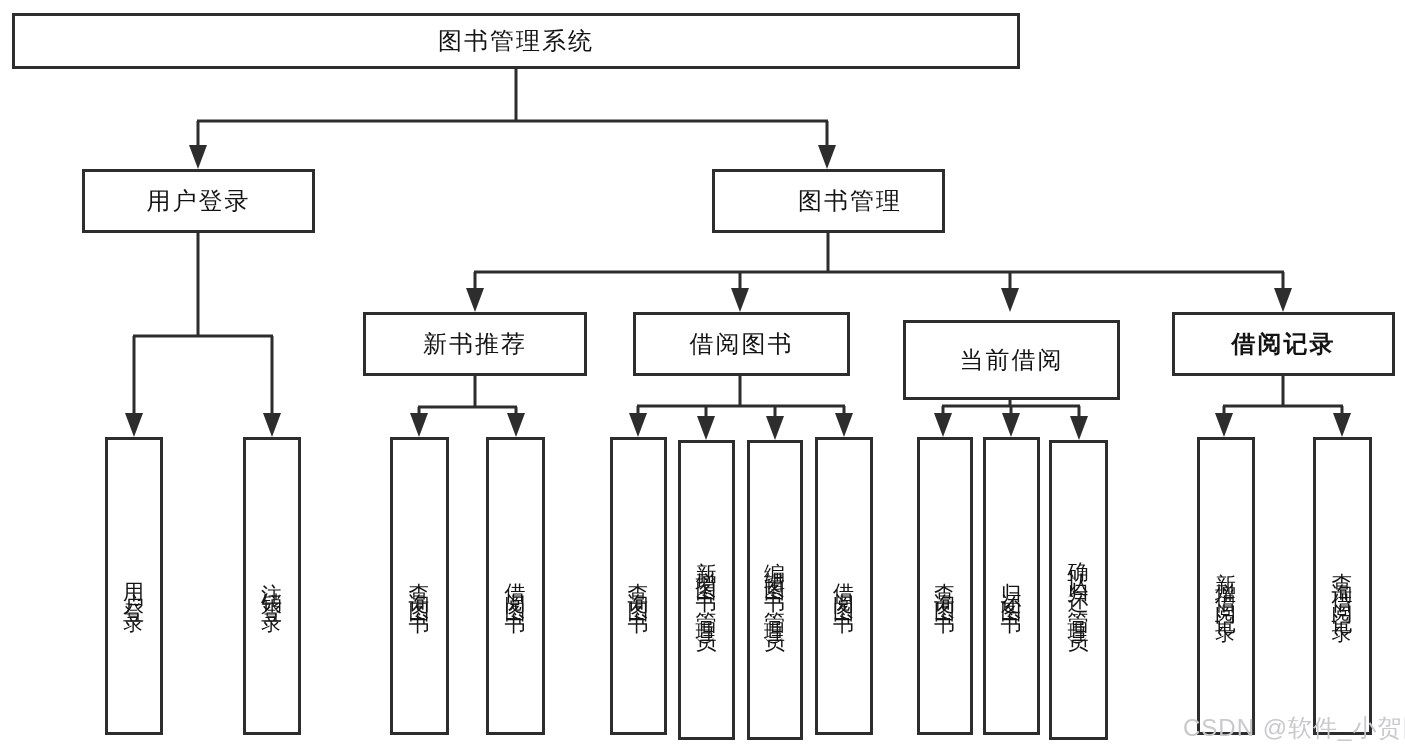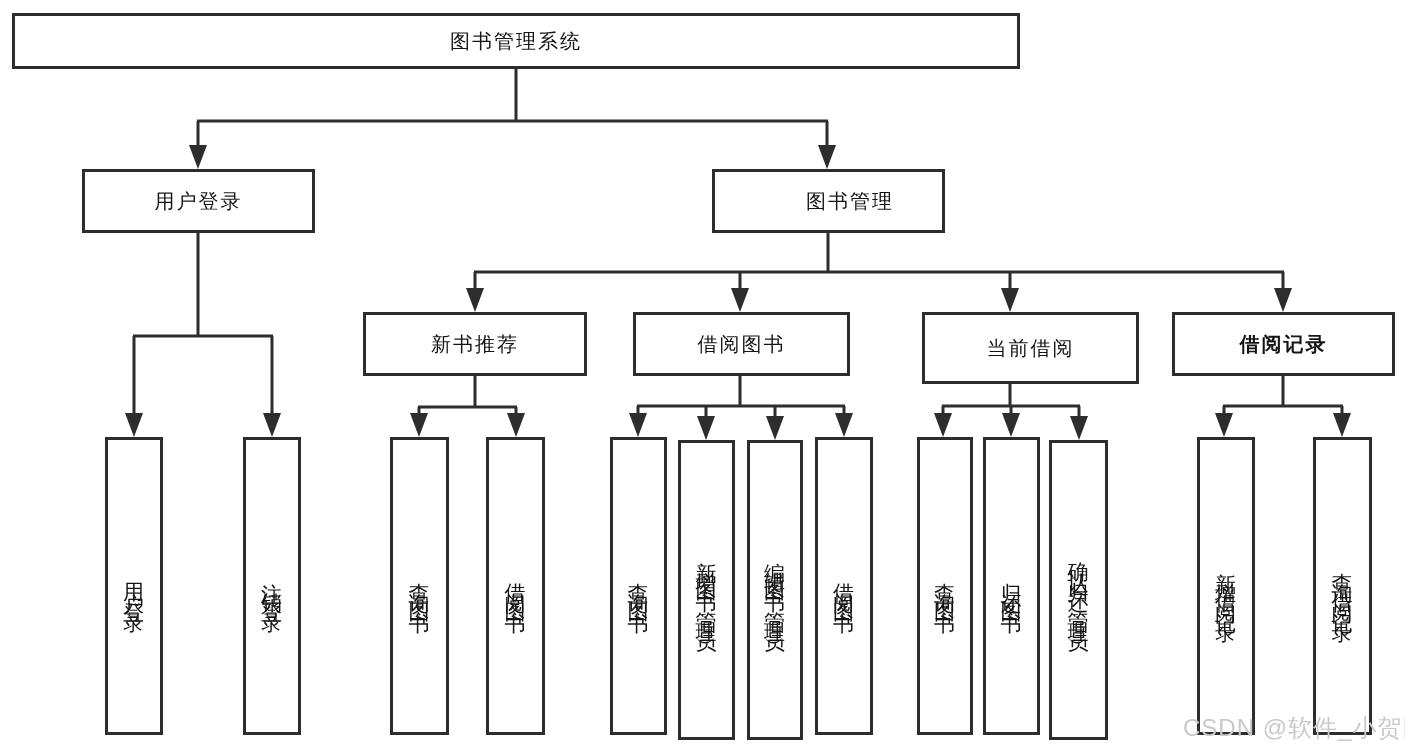--- a/index.html
+++ b/index.html
@@ -22,21 +22,21 @@
     box-sizing: border-box;
     border: 3px solid #2d2d2d;
     background: #ffffff;
     display: flex;
     align-items: center;
     justify-content: center;
     color: #141414;
     z-index: 2;
   }
   .hlabel {
-    font-size: 20px;
+    font-size: 24px;
     letter-spacing: 2px;
     white-space: nowrap;
     line-height: 1;
   }
   .vlabel {
     writing-mode: vertical-rl;
     text-orientation: mixed;
     font-size: 21px;
     letter-spacing: 10px;
     line-height: 1;
@@ -108,21 +108,21 @@
   <div class="box" style="left:712px; top:169px; width:233px; height:64px;padding-left:43px;">
     <span class="hlabel">图书管理</span>
   </div>
 
   <div class="box" style="left:363px; top:312px; width:224px; height:64px;">
     <span class="hlabel">新书推荐</span>
   </div>
   <div class="box" style="left:633px; top:312px; width:217px; height:64px;">
     <span class="hlabel">借阅图书</span>
   </div>
-  <div class="box" style="left:903px; top:312px; width:217px; height:72px;margin-left:19px;">
+  <div class="box" style="left:903px; top:320px; width:217px; height:80px;">
     <span class="hlabel">当前借阅</span>
   </div>
   <div class="box" style="left:1172px; top:312px; width:223px; height:64px;font-weight:bold;">
     <span class="hlabel">借阅记录</span>
   </div>
 
   <div class="box" style="left:105px; top:437px; width:58px; height:298px;">
     <span class="vlabel">用户登录</span>
   </div>
   <div class="box" style="left:243px; top:437px; width:58px; height:298px;">

